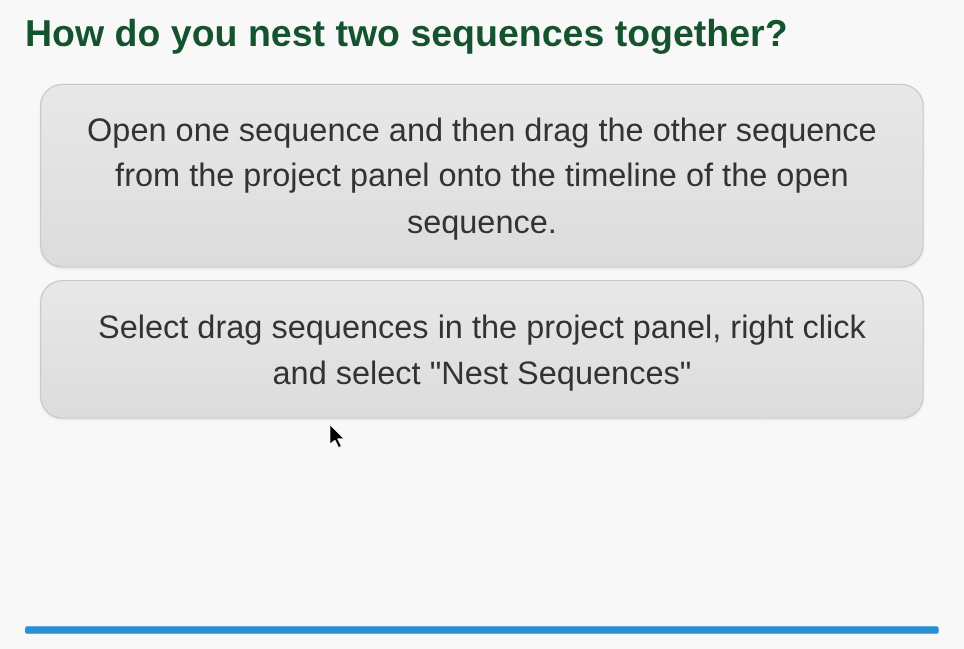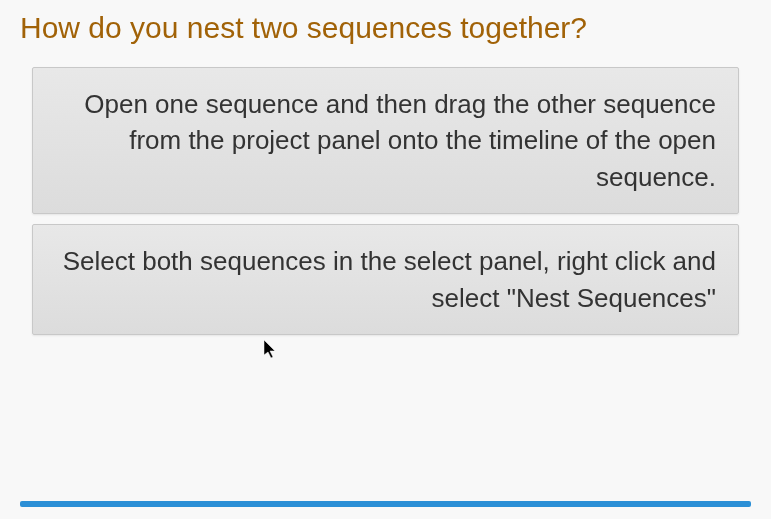--- a/index.html
+++ b/index.html
@@ -10,42 +10,42 @@
     body {
       width: 771px;
       height: 519px;
       background: #f8f8f8;
       font-family: Arial, Helvetica, sans-serif;
       padding: 0 20px;
       overflow: hidden;
     }
     .question {
       font-size: 30px;
-      color: #a16207;
+      color: #14532d;
       margin: 8px 0 20px 0;
-      font-weight: 400;
+      font-weight: 700;
       line-height: 1.3;
     }
     .answers {
       display: flex;
       flex-direction: column;
       gap: 10px;
       padding: 0 12px;
     }
     .answer-option {
       background: linear-gradient(to bottom, #e8e8e8, #dcdcdc);
       border: 1px solid #c8c8c8;
-      border-radius: 2px;
+      border-radius: 18px;
       padding: 18px 22px;
       font-size: 26px;
       color: #333;
       line-height: 1.4;
       cursor: pointer;
       box-shadow: 0 1px 2px rgba(0,0,0,0.08);
-      text-align: right;
+      text-align: center;
     }
     .progress-bar {
       position: absolute;
       bottom: 12px;
       left: 20px;
       right: 20px;
       height: 6px;
       background: #2b8fd6;
       border-radius: 2px;
     }
@@ -62,21 +62,21 @@
       height: 20px;
     }
   </style>
 </head>
 <body>
 
 <h1 class="question">How do you nest two sequences together?</h1>
 
 <div class="answers">
   <button class="answer-option">Open one sequence and then drag the other sequence from the project panel onto the timeline of the open sequence.</button>
-  <button class="answer-option">Select both sequences in the select panel, right click and select "Nest Sequences"</button>
+  <button class="answer-option">Select drag sequences in the project panel, right click and select "Nest Sequences"</button>
 </div>
 
 <div class="progress-bar"></div>
 
 <div class="cursor">
   <svg viewBox="0 0 14 20">
     <path d="M0 0 L0 15 L4 12 L7 18 L9 17 L6 11 L11 11 Z" fill="#000" stroke="#fff" stroke-width="0.5"></path>
   </svg>
 </div>
 

